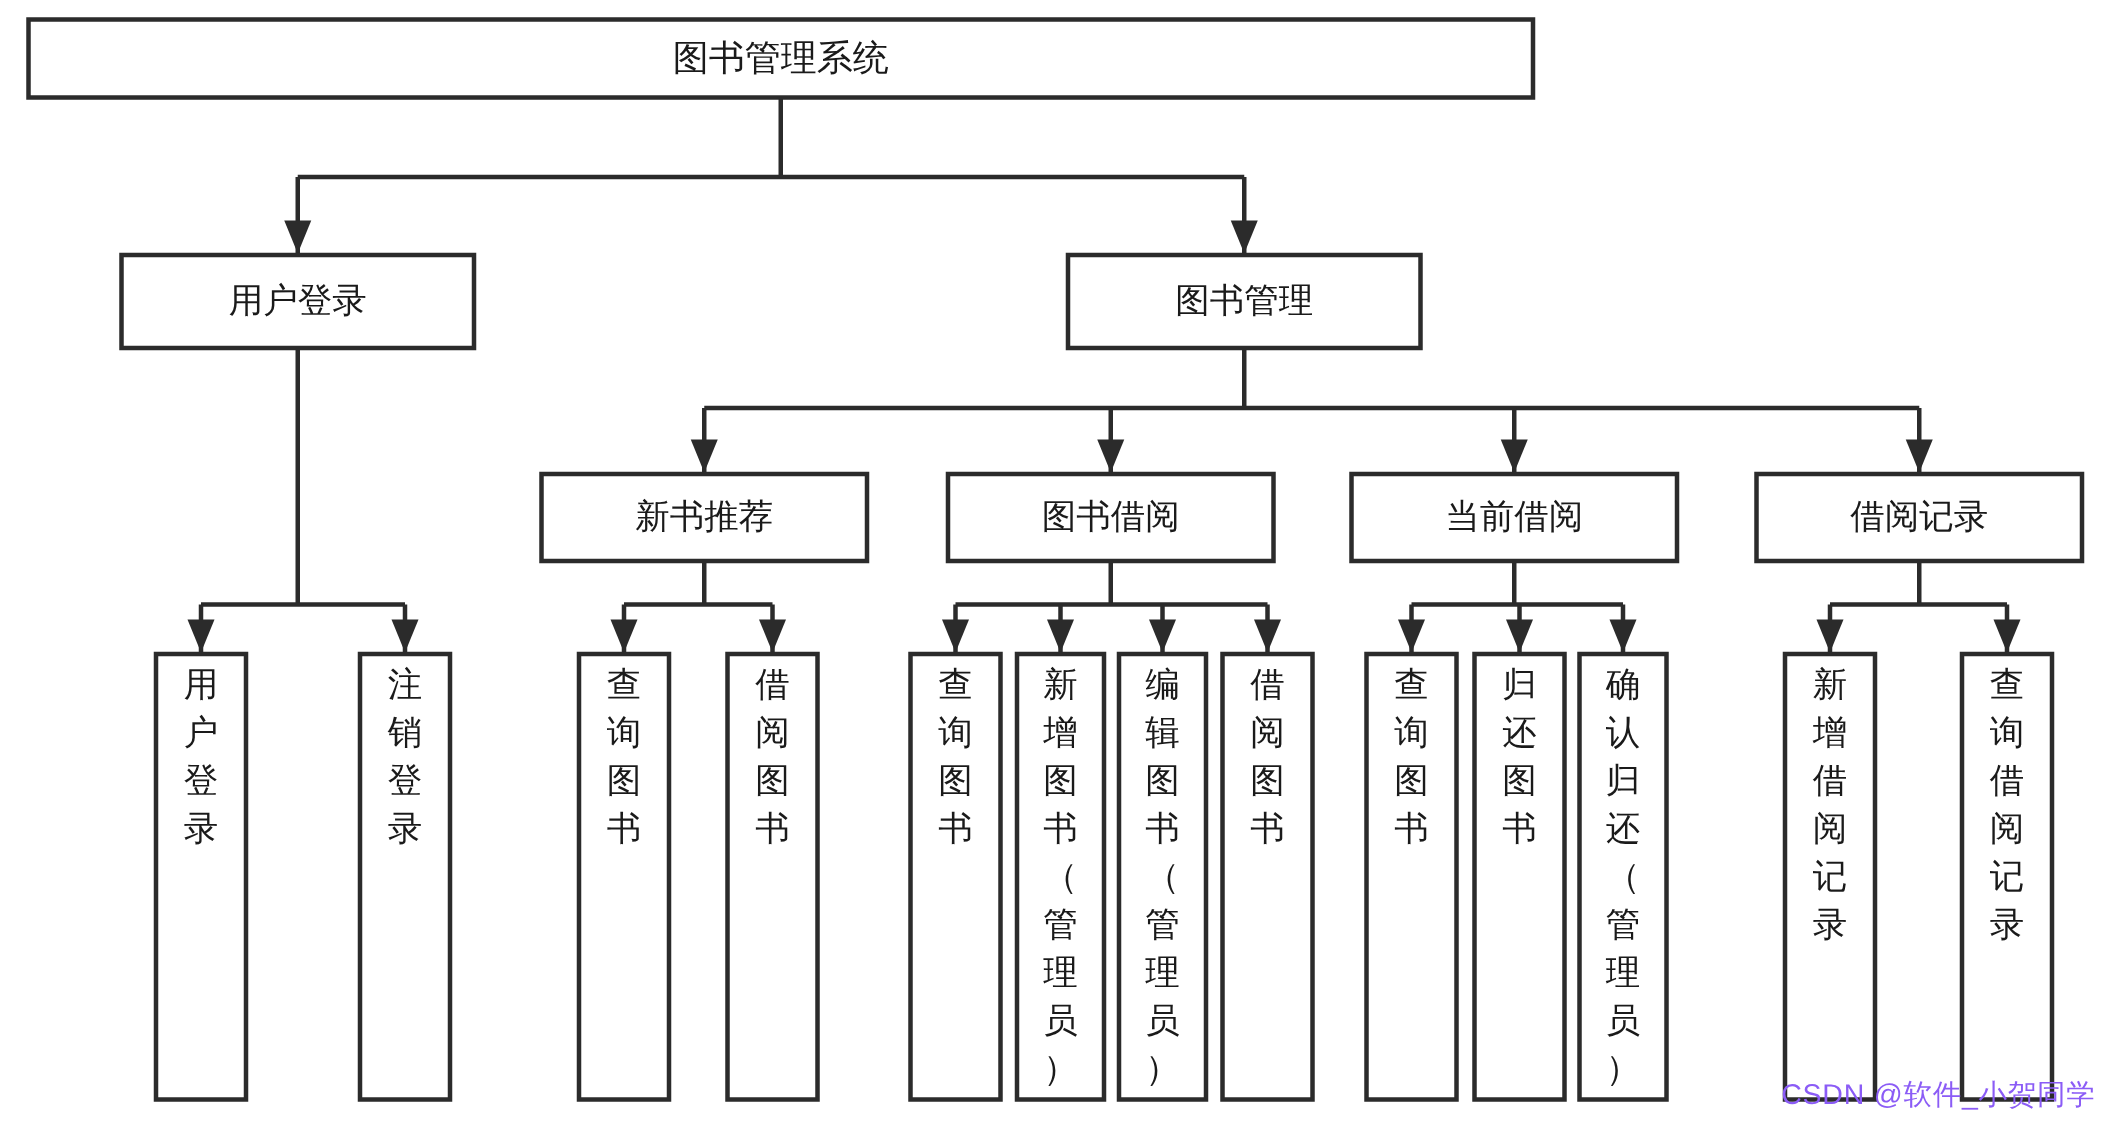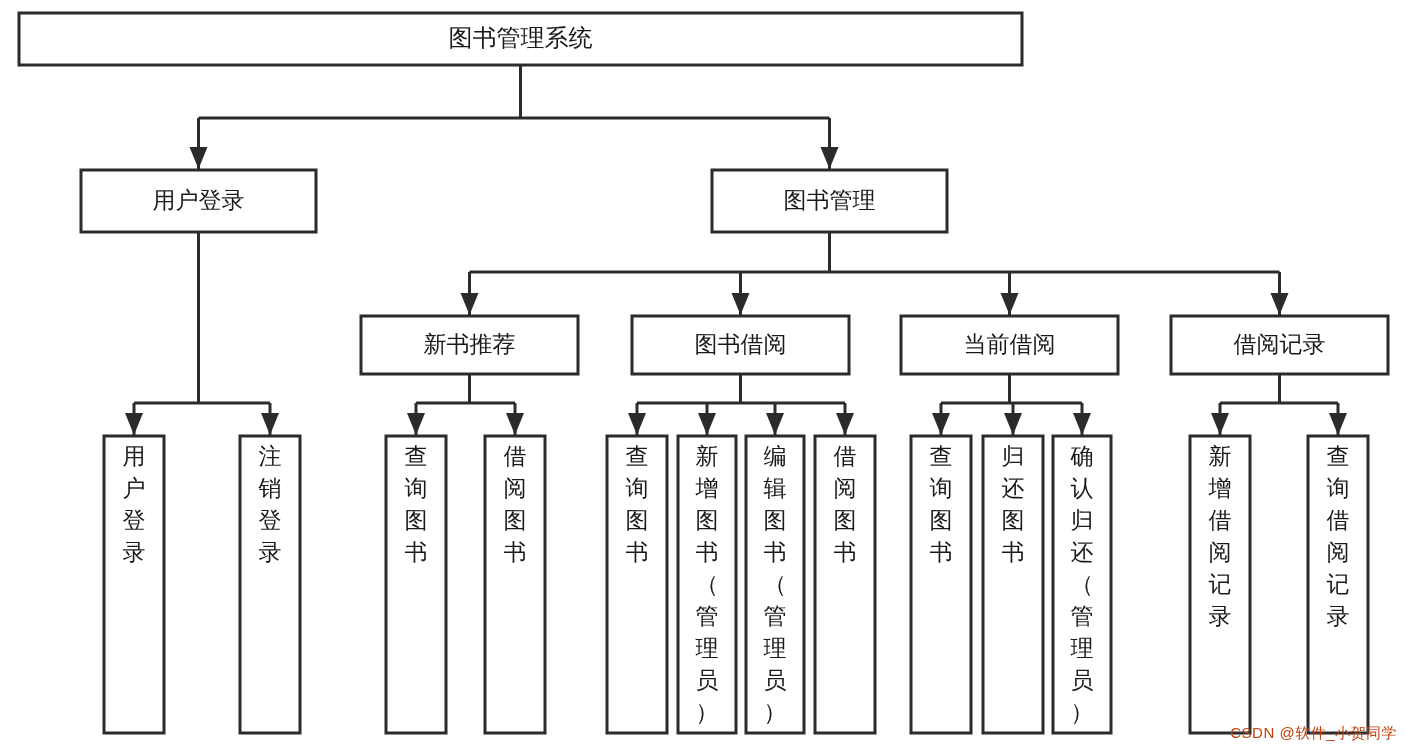--- a/index.html
+++ b/index.html
@@ -25,22 +25,22 @@
   .vlabel{
     font-family:"Liberation Sans","DejaVu Sans",sans-serif;
     fill:#1a1a1a;
     font-size:23px;
     text-anchor:middle;
   }
   .watermark{
     position:absolute;
     right:8px;bottom:4px;
     font-family:"Liberation Sans","DejaVu Sans",sans-serif;
-    font-size:15px;
-    color:#c2410c;
+    font-size:19px;
+    color:#8b5cf6;
     letter-spacing:0.5px;
     white-space:nowrap;
     user-select:none;
     padding-left:36px;
   }
 </style>
 </head>
 <body>
 
 <div id="stage">

